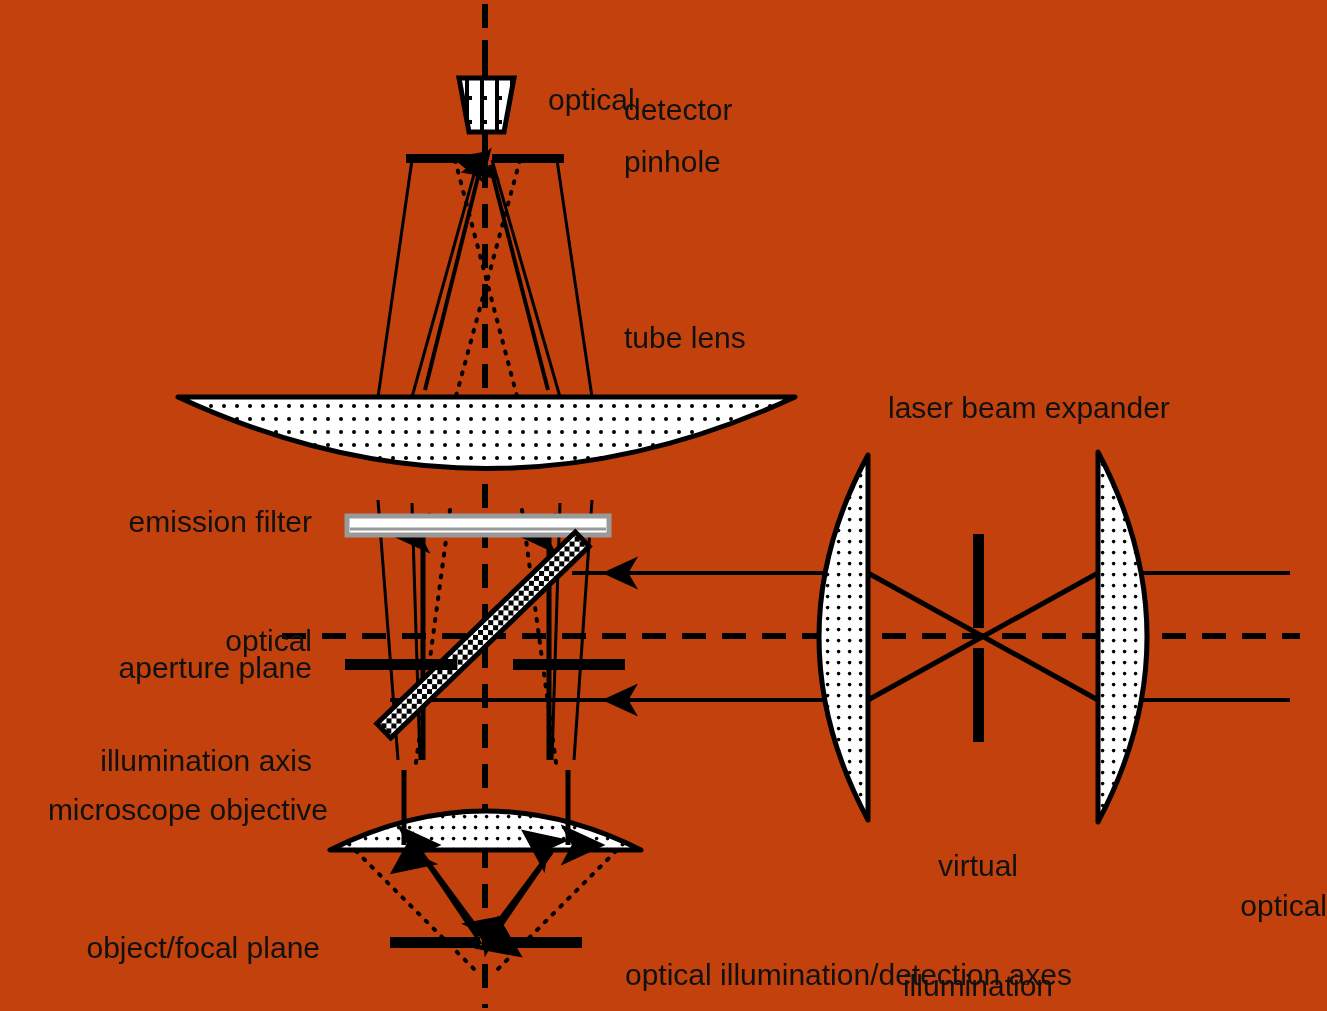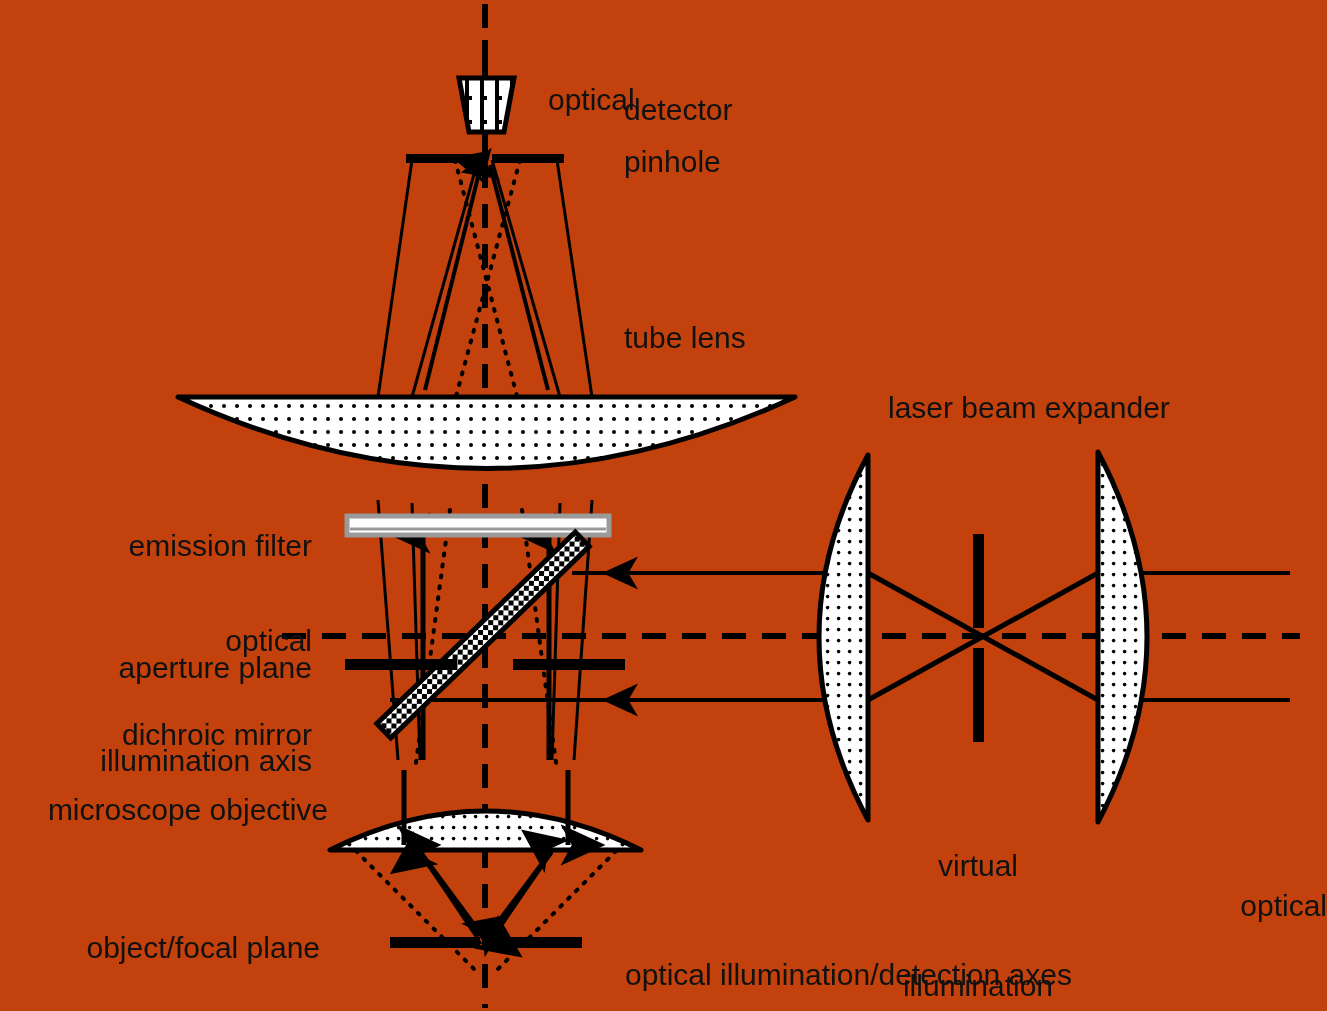--- a/index.html
+++ b/index.html
@@ -171,30 +171,29 @@
 </div>
 
 <div class="lbl ta-l" style="left:624px; top:90px; width:260px;">detector</div>
 
 <div class="lbl ta-l" style="left:624px; top:142px; width:260px;">pinhole</div>
 
 <div class="lbl ta-l" style="left:624px; top:318px; width:300px;">tube lens</div>
 
 <div class="lbl ta-l" style="left:888px; top:388px; width:420px;">laser beam expander</div>
 
-<div class="lbl ta-r" style="left:0px; top:502px; width:312px;margin-top:24px;">emission filter</div>
+<div class="lbl ta-r" style="left:0px; top:502px; width:312px;">emission filter</div>
 
 <div class="lbl ta-r" style="left:0px; top:541px; width:312px;">
   <div>optical</div>
   <div>illumination axis</div>
 </div>
 
 <div class="lbl ta-r" style="left:0px; top:648px; width:312px;">aperture plane</div>
 
-<div class="lbl ta-r" style="left:0px; top:715px; width:312px;">dichroic mirror</div>
 
 <div class="lbl ta-r" style="left:0px; top:790px; width:320px;padding-left:8px;">microscope objective</div>
 
 <div class="lbl ta-r" style="left:0px; top:928px; width:320px;text-align:right;">object/focal plane</div>
 
 <div class="lbl ta-c" style="left:862px; top:766px; width:232px;">
   <div>virtual</div>
   <div>illumination</div>
   
 </div>

